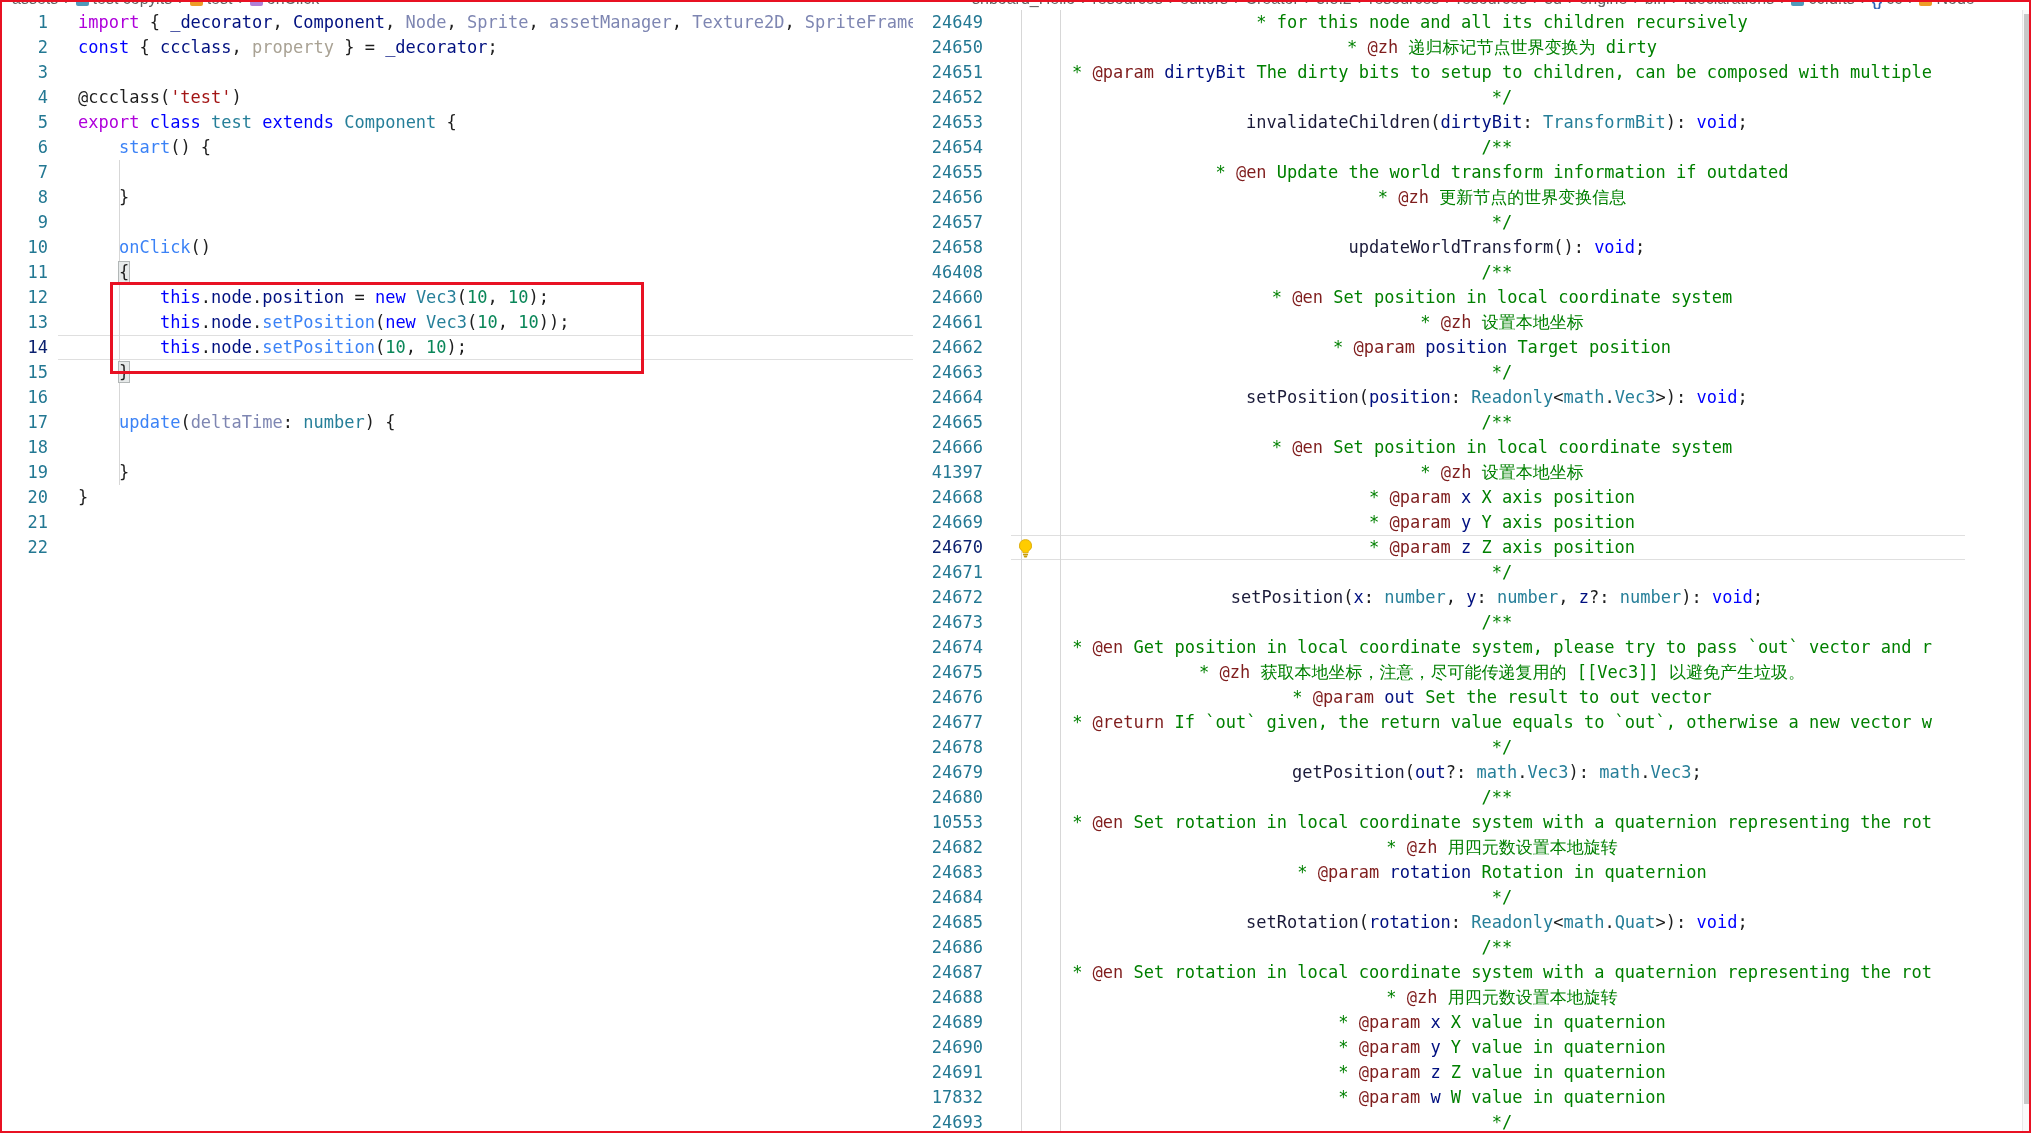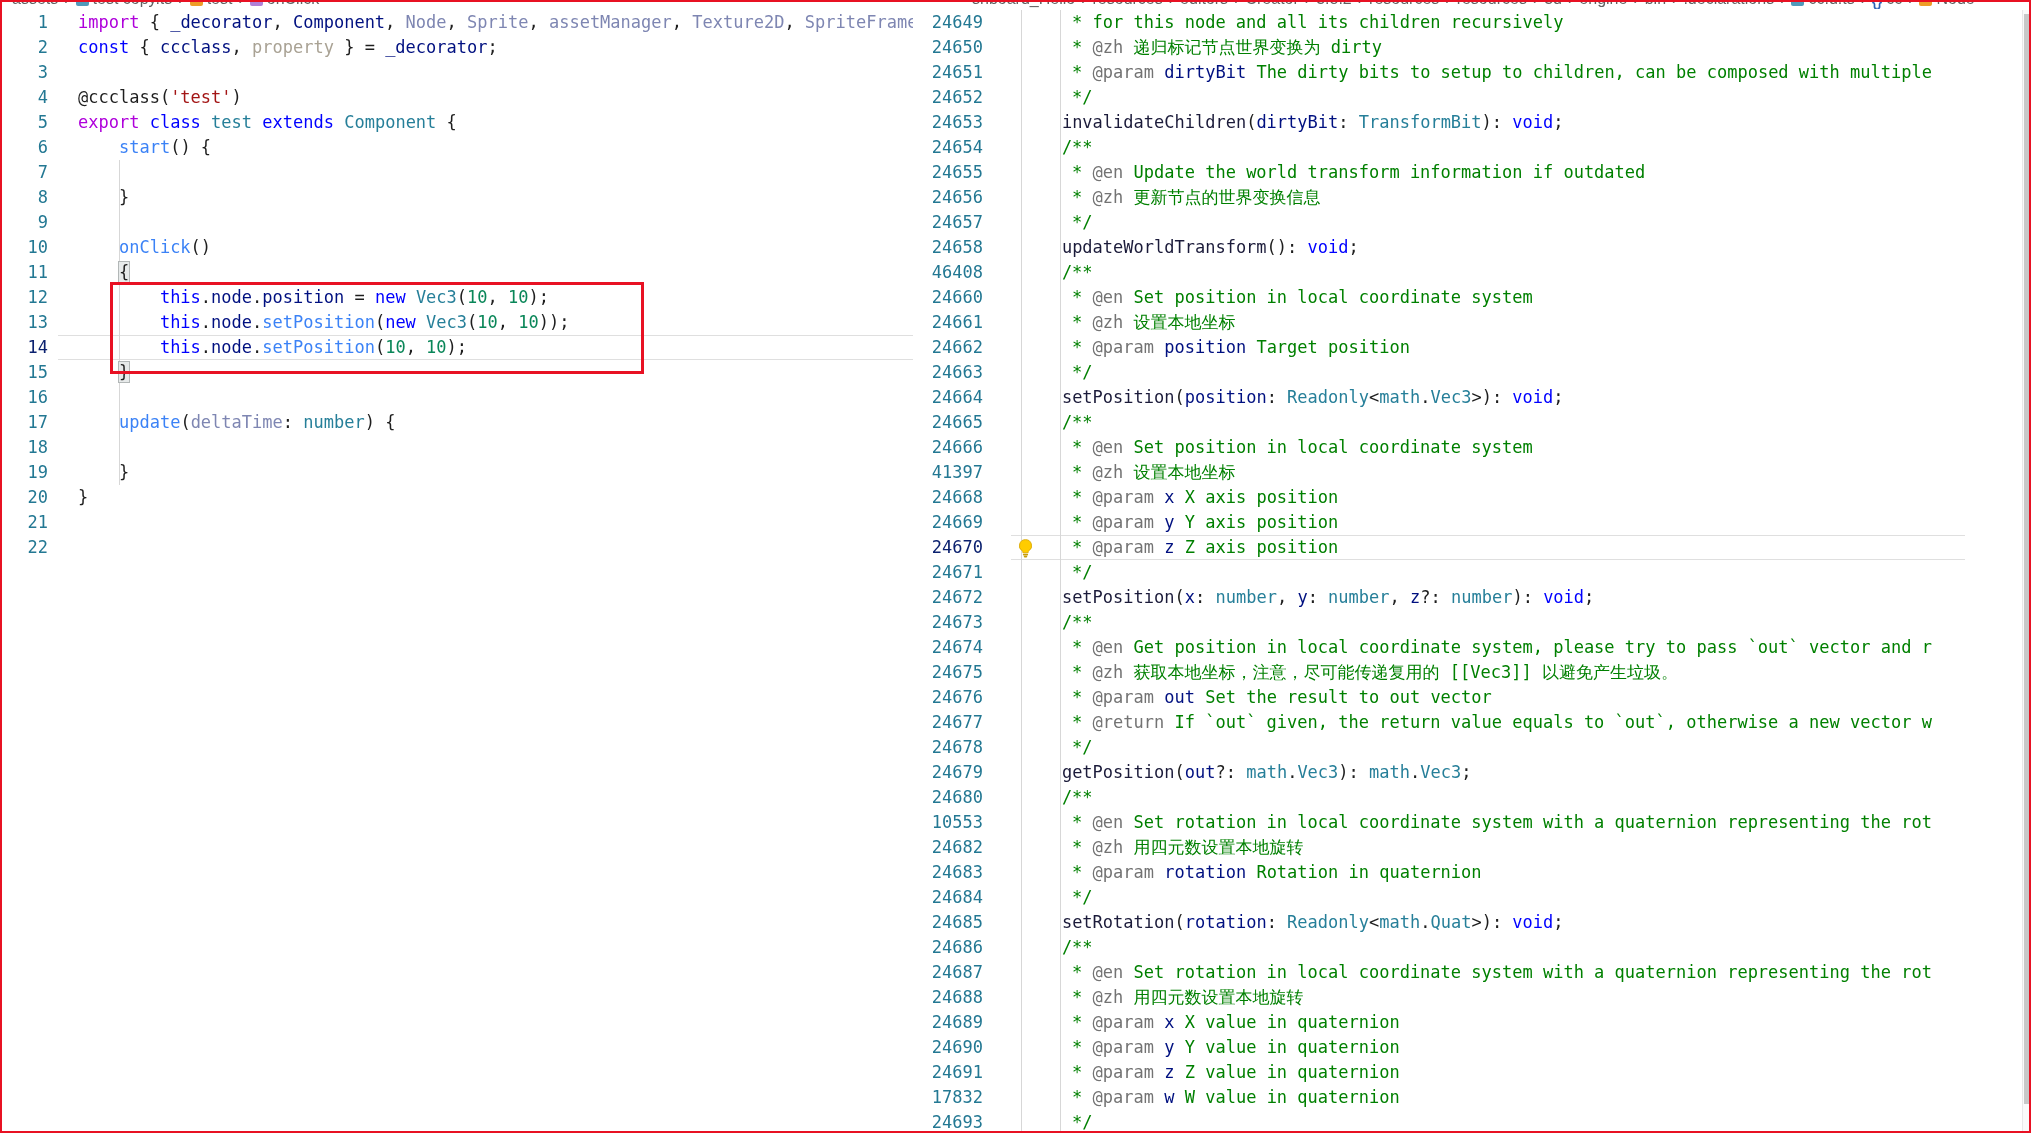--- a/index.html
+++ b/index.html
@@ -19,29 +19,29 @@
   .editor{position:absolute;top:10px;bottom:0;background:#fff;}
   #left-editor{left:0;width:950px;}
   #right-editor{left:913px;width:1052px;}
   .gutter{position:absolute;top:0;left:0;text-align:right;color:#237893;font-size:17px;line-height:25px;}
   #left-editor .gutter{width:48px;}
   #right-editor .gutter{width:70px;}
   .ln{height:25px;}
   .ln.active{color:#0b216f;}
   .code-clip{position:absolute;top:0;bottom:0;overflow:hidden;}
   #left-editor .code-clip{left:60px;right:0;}
-  #right-editor .code-clip{left:98px;right:0;}
+  #right-editor .code-clip{left:98px;right:0;text-align:center;}
   .code-inner{position:absolute;top:0;white-space:pre;font-size:17px;line-height:25px;color:#1e1e1e;}
   #left-editor .code-inner{left:18px;}
   #right-editor .code-inner{left:-31px;}
   .cl{height:25px;}
   
   .tk-p{color:#af00db}.tk-k{color:#0000ff}.tk-y{color:#267f99}.tk-f{color:#3b82f6}
   .tk-v{color:#001080}.tk-n{color:#098658}.tk-s{color:#a31515}.tk-c{color:#008000}
-  .tk-t{color:#737373}.tk-d{color:#1e1e1e}.tk-u{color:#7e86b2}.tk-w{color:#a9a294}
+  .tk-t{color:#7f1d1d}.tk-d{color:#1e1e1e}.tk-u{color:#7e86b2}.tk-w{color:#a9a294}
   .tk-m{color:#1b1b3a}
   .tk-b{background:#e7eaea;box-shadow:0 0 0 1px #b2b7b7;}
   
   .curline{position:absolute;height:25px;border-top:1px solid #dfdfdf;border-bottom:1px solid #dfdfdf;box-sizing:border-box;}
   .guide{position:absolute;width:1px;background:#d7d7d7;}
   #left-scroll-strip{position:absolute;left:950px;top:10px;bottom:0;width:18px;background:#c0c0c0;border-left:1px solid #aaaaaa;box-sizing:border-box;}
   #left-scroll-mark{position:absolute;left:0;top:223px;width:100%;height:5px;background:#767676;}
   #right-scrollbar{position:absolute;left:2022px;top:10px;bottom:0;width:9px;background:#fafafa;border-left:1px solid #e8e8e8;box-sizing:border-box;}
   #right-scroll-slider{position:absolute;left:1px;top:4px;width:6px;height:1090px;background:#c8c8c8;}
   #lightbulb{position:absolute;left:102px;top:527px;width:21px;height:21px;}

